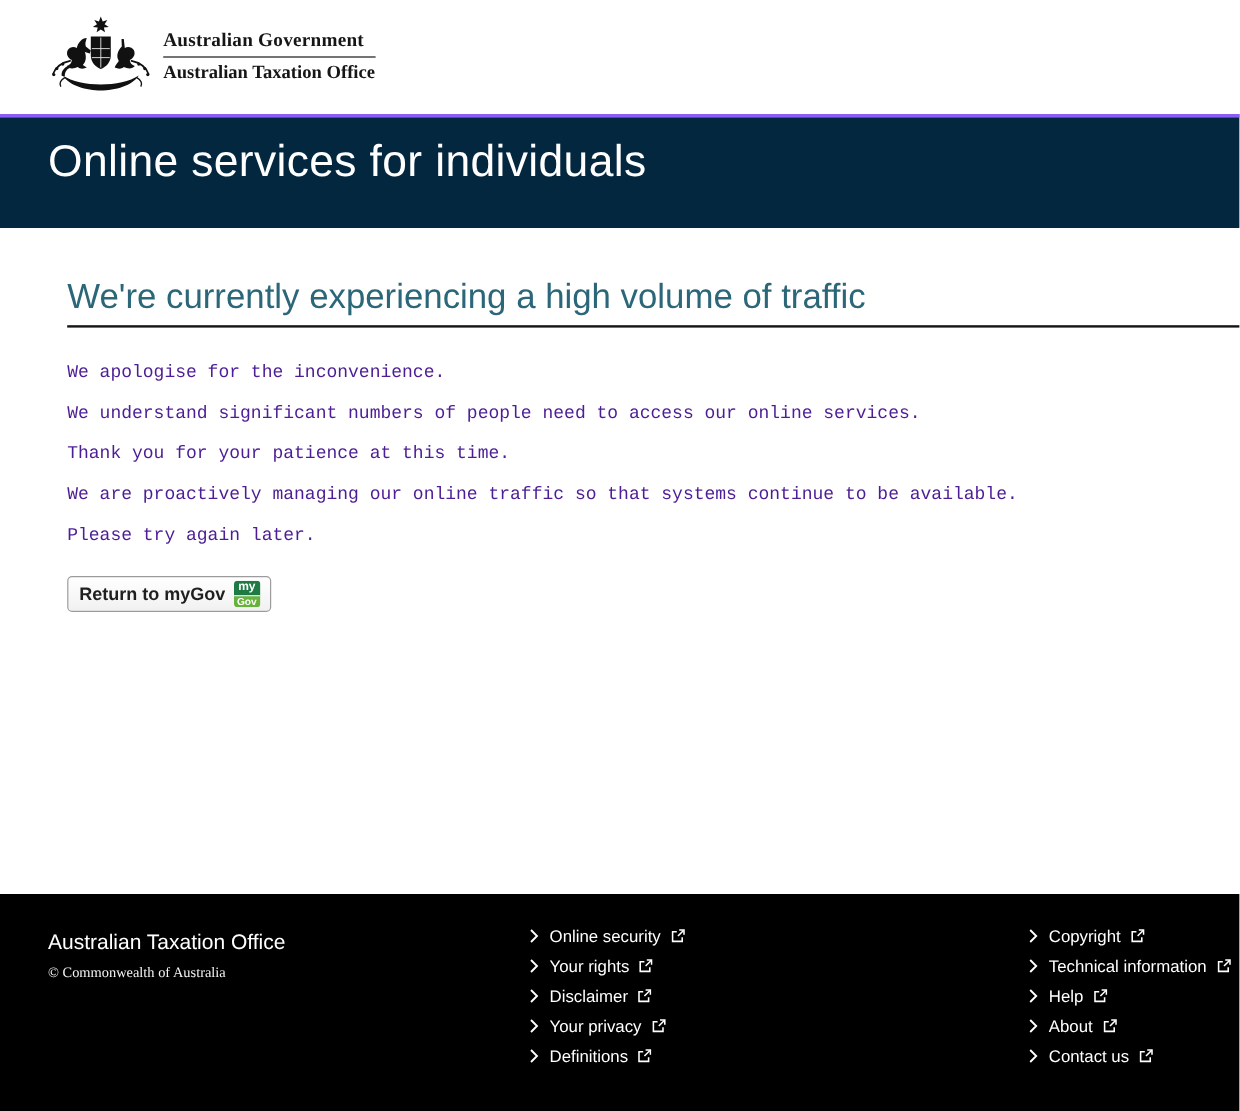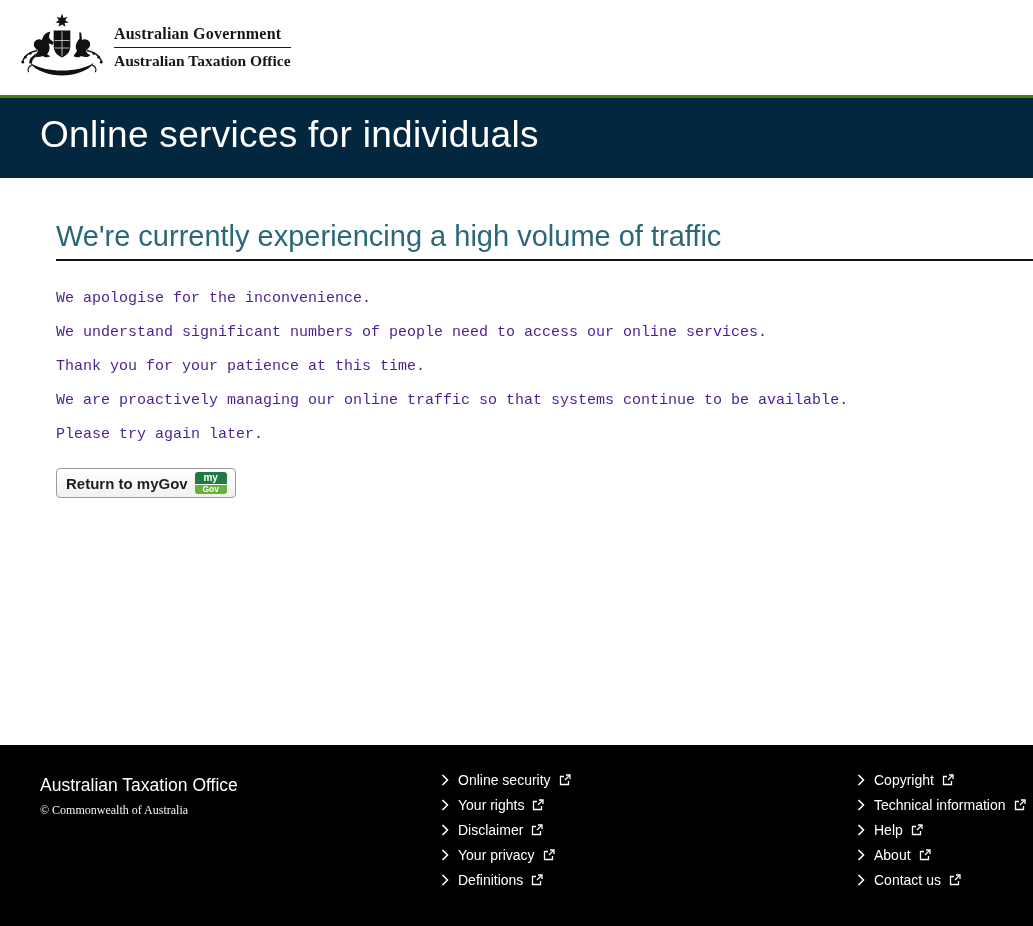--- a/index.html
+++ b/index.html
@@ -5,30 +5,30 @@
   * { box-sizing: border-box; }
   html,body { margin:0; padding:0; }
   body {
     width:1033px; height:926px; position:relative;
     background:#ffffff;
     font-family:"Liberation Sans", sans-serif;
     overflow:hidden;
   }
 
   
-  .site-header { height:95px; display:flex; align-items:center; padding-left:20px; background:#fff; }
+  .site-header { height:95px; display:flex; align-items:center; padding-left:42px; background:#fff; }
   .crest { width:84px; height:70px; flex:0 0 auto; margin-top:0; }
   .logo-text { margin-left:10px; font-family:"Liberation Serif", serif; color:#161616; }
   .gov-title { font-size:16px; font-weight:bold; letter-spacing:0.2px; white-space:nowrap; }
   .logo-divider { border:0; border-top:1.5px solid #1a1a1a; margin:4px 0 4px 0; }
   .dept-title { font-size:15.5px; font-weight:bold; white-space:nowrap; }
 
   
   .banner {
-    height:83px; background:#042740; border-top:3px solid #4d7c0f;
+    height:95px; background:#042740; border-top:3px solid #8b5cf6;
     padding:15px 0 0 40px;
   }
   .banner-title { color:#ffffff; font-size:37px; font-weight:400; letter-spacing:0.3px; line-height:44px; }
 
   
   .main { padding-left:56px; }
   .page-heading { margin:42px 0 0 0; font-size:29px; font-weight:400; color:#2b6779; line-height:32px; }
   .heading-rule { border:0; border-top:2px solid #141414; margin:7px 0 0 0; }
   .paragraphs { margin-top:28px; }
   .paragraphs p { margin:0 0 14px 0; font-size:15px; line-height:20px; color:#4c1d95;font-family:Liberation Mono, monospace; }
@@ -36,21 +36,21 @@
   .mygov-button {
     display:inline-flex; align-items:center; margin-top:9px;
     padding:3px 8px 3px 9px;
     background:linear-gradient(#ffffff,#f1f1f1);
     border:1px solid #9c9c9c; border-radius:4px;
     font-family:"Liberation Sans", sans-serif;
     font-weight:bold; font-size:15px; color:#1f1f1f;
     cursor:pointer;
   }
   .mygov-logo {
-    width:32px; height:22px; border-radius:3px; overflow:hidden;
+    width:22px; height:22px; border-radius:3px; overflow:hidden;
     margin-left:7px; display:flex; flex-direction:column; flex:0 0 auto;
   }
   .mygov-logo .my  { flex:0 0 13px; background:#1e7b43; color:#fff; font-size:10px; font-weight:bold; line-height:12px; text-align:center; border-bottom:1px solid #ffffff; }
   .mygov-logo .gov { flex:1; background:#67b23a; color:#fff; font-size:8.5px; font-weight:bold; line-height:9px; text-align:center; }
 
   
   .footer { position:absolute; left:0; top:745px; width:1033px; height:181px; background:#000000; color:#ffffff; }
   .footer-left { position:absolute; left:40px; top:30px; }
   .footer-org { font-size:17.5px; color:#ffffff; }
   .footer-copy { font-size:12px; color:#f4f4f4; margin-top:7px;font-family:Liberation Serif, serif; }

